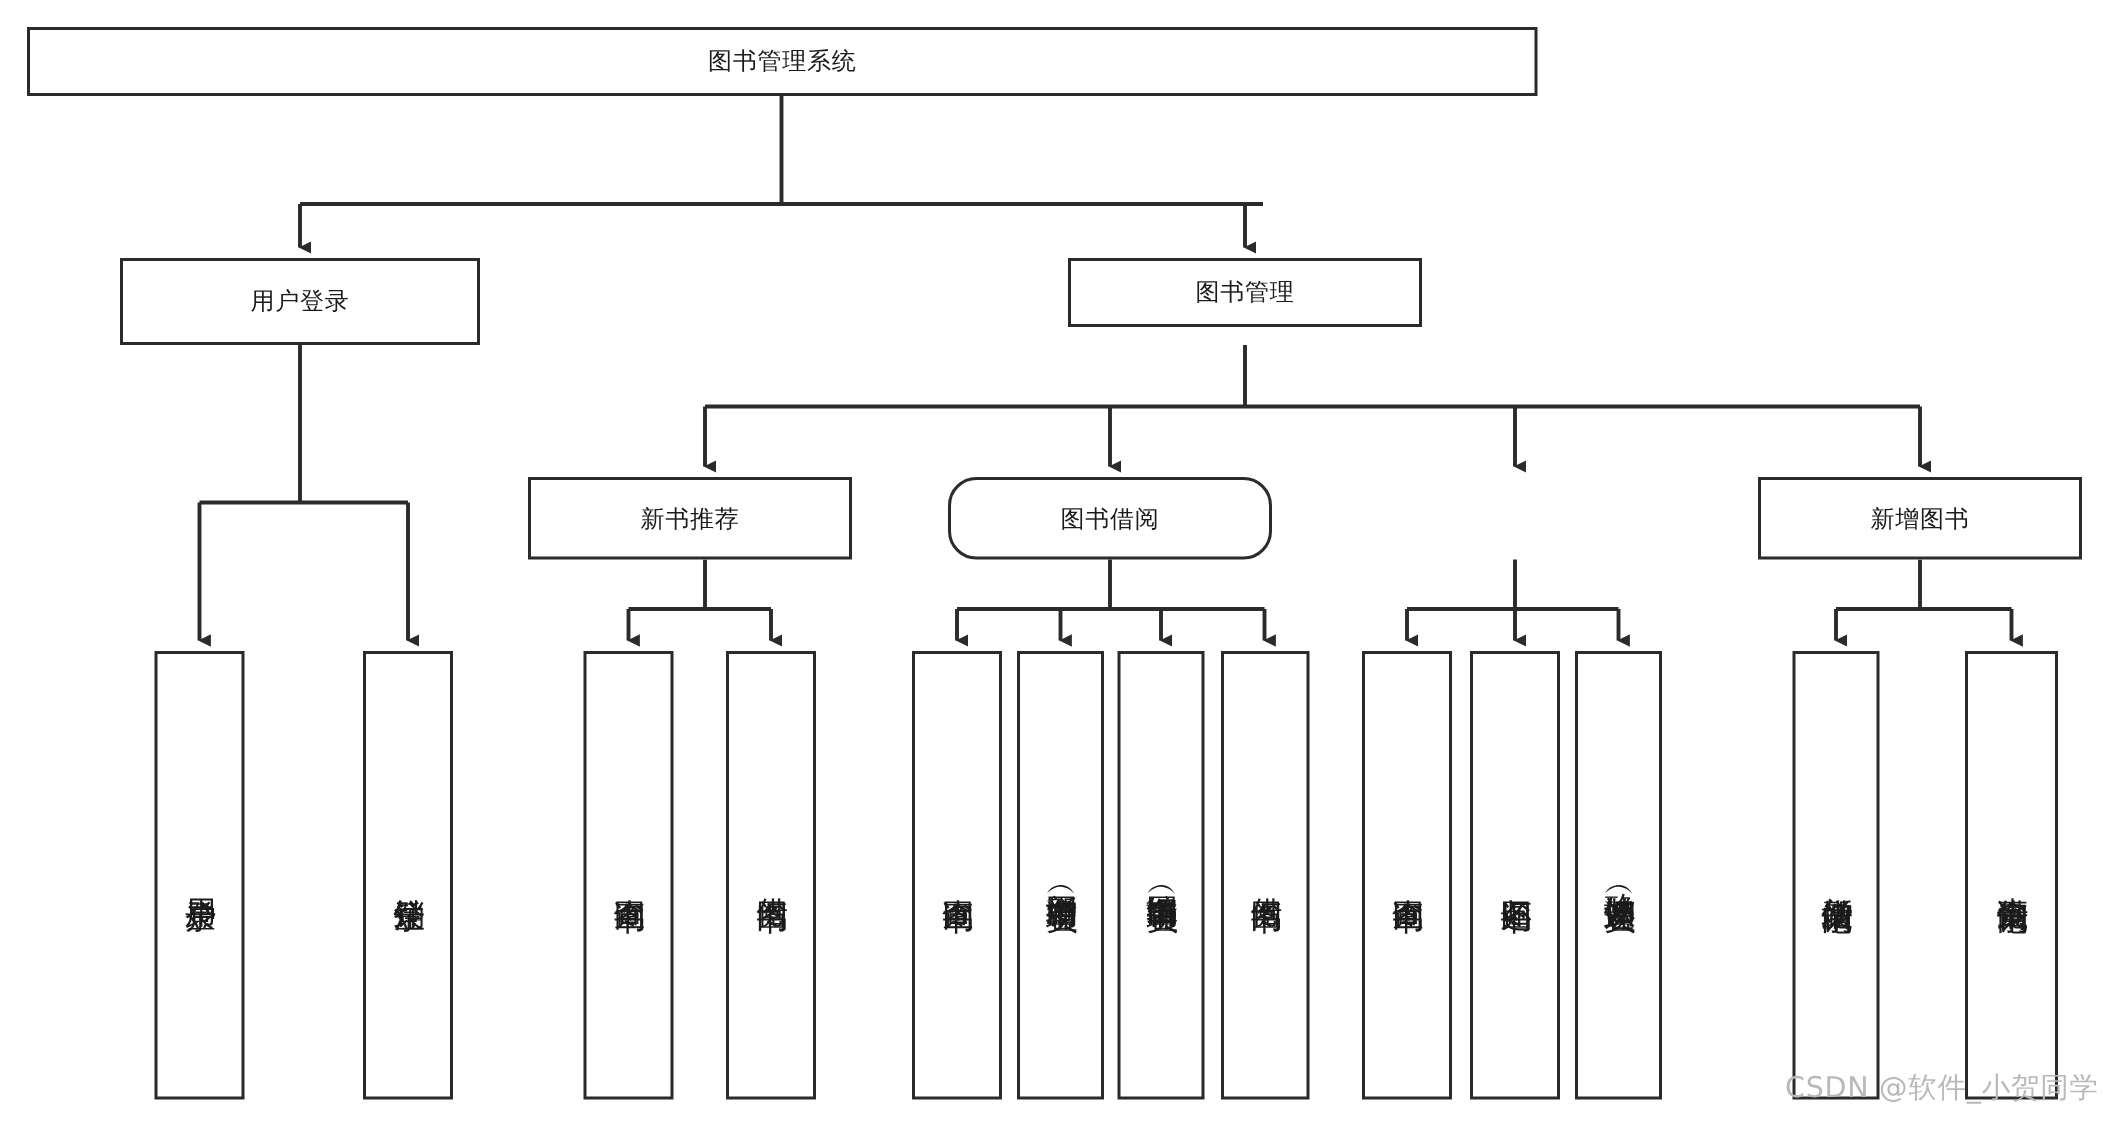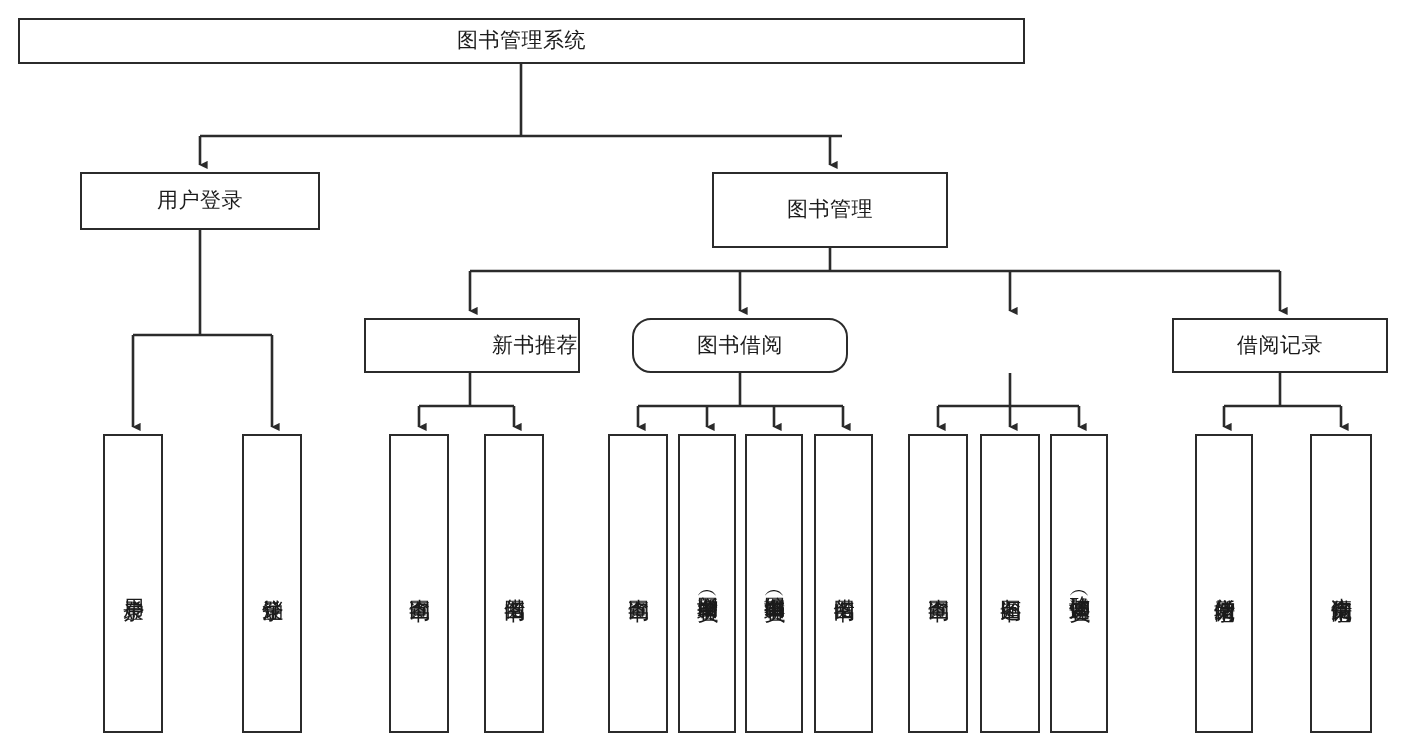--- a/index.html
+++ b/index.html
@@ -29,21 +29,21 @@
     box-sizing: border-box;
     border: 2px solid #2b2b2b;
     background: #ffffff;
     display: flex;
     align-items: center;
     justify-content: center;
     color: #1b1b1b;
   }
   .node-box.horizontal .node-label {
     writing-mode: horizontal-tb;
-    font-size: 21px;
+    font-size: 16px;
     letter-spacing: 0.5px;
     line-height: 1.1;
     white-space: nowrap;
   }
   .node-box.vertical {
     align-items: center;
     justify-content: center;
   }
   .node-box.vertical .node-label {
     writing-mode: vertical-rl;
@@ -119,35 +119,35 @@
   </svg>
 
   <div class="node-box horizontal" style="left: 18px; top: 18px; width: 1007px; height: 46px;">
     <span class="node-label">图书管理系统</span>
   </div>
 
   <div class="node-box horizontal" style="left: 80px; top: 172px; width: 240px; height: 58px;">
     <span class="node-label">用户登录</span>
   </div>
 
-  <div class="node-box horizontal" style="left: 712px; top: 172px; width: 236px; height: 76px;">
+  <div class="node-box horizontal" style="left: 712px; top: 172px; width: 236px; height: 46px;">
     <span class="node-label">图书管理</span>
   </div>
 
-  <div class="node-box horizontal" style="left: 364px; top: 318px; width: 216px; height: 55px; justify-content: flex-end;">
+  <div class="node-box horizontal" style="left: 352px; top: 318px; width: 216px; height: 55px;">
     <span class="node-label">新书推荐</span>
   </div>
 
   <div class="node-box horizontal" style="left: 632px; top: 318px; width: 216px; height: 55px; border-radius: 19px;">
     <span class="node-label">图书借阅</span>
   </div>
 
 
   <div class="node-box horizontal" style="left: 1172px; top: 318px; width: 216px; height: 55px;">
-    <span class="node-label">借阅记录</span>
+    <span class="node-label">新增图书</span>
   </div>
 
   <div class="node-box vertical" style="left: 103px; top: 434px; width: 60px; height: 299px;">
     <span class="node-label">用户登录</span>
   </div>
 
   <div class="node-box vertical" style="left: 242px; top: 434px; width: 60px; height: 299px;">
     <span class="node-label">注销登录</span>
   </div>
 
@@ -188,14 +188,15 @@
   </div>
 
   <div class="node-box vertical" style="left: 1195px; top: 434px; width: 58px; height: 299px;">
     <span class="node-label">新增借阅记录</span>
   </div>
 
   <div class="node-box vertical" style="left: 1310px; top: 434px; width: 62px; height: 299px;">
     <span class="node-label">查询借阅记录</span>
   </div>
 
+  <div class="watermark" style="left:1190px; top:712px;">CSDN @软件_小贺同学</div>
 
 </div>
 
 </body></html>

